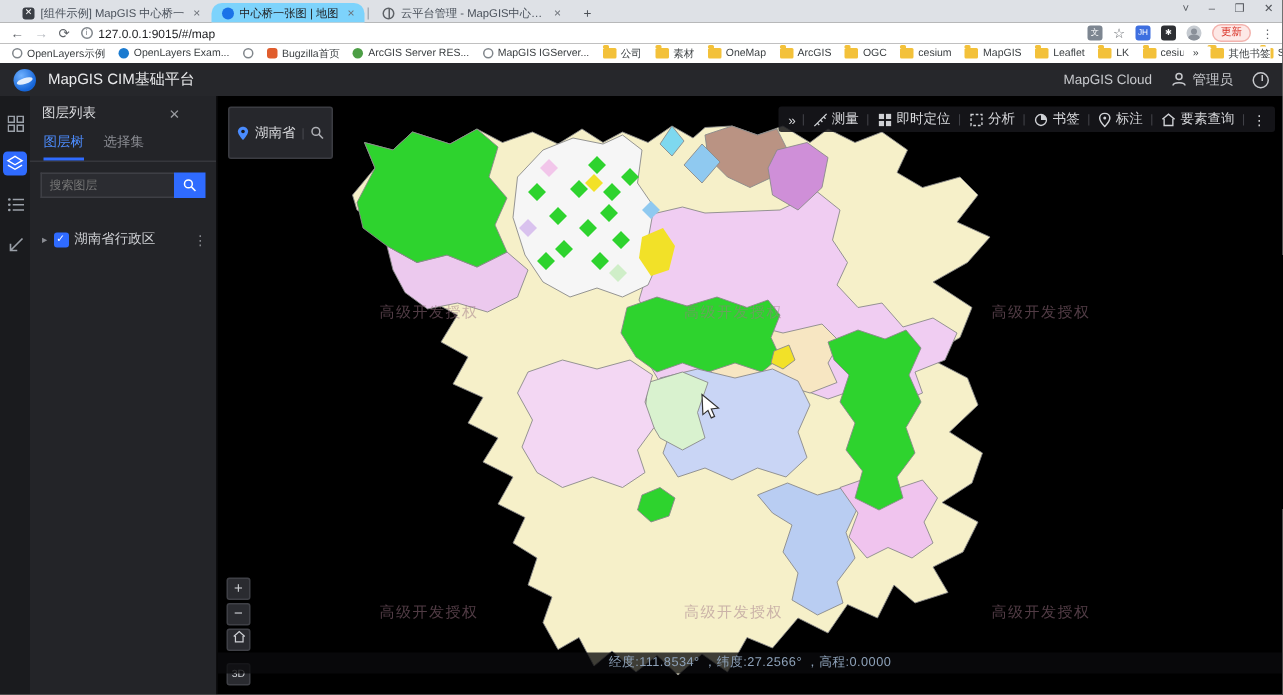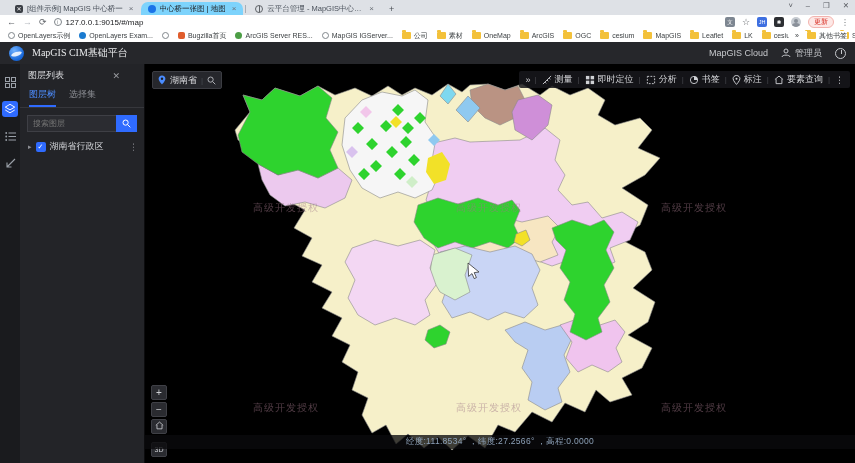--- a/index.html
+++ b/index.html
@@ -45,50 +45,50 @@
   .bmorange { width:7px; height:7px; border-radius:2px; background:#e05d2d; flex:0 0 auto; }
   .bmgreen { width:7px; height:7px; border-radius:50%; background:#4c9e45; flex:0 0 auto; }
   .folder { width:9px; height:7px; background:#f3c13a; border-radius:1px; position:relative; flex:0 0 auto; }
   .folder::before { content:""; position:absolute; top:-2px; left:0; width:4px; height:2px; background:#f3c13a; border-radius:1px 1px 0 0; }
   .bm-right { position:absolute; right:8px; display:flex; align-items:center; gap:8px; background:#fff; padding-left:6px; }
 
   
   .appheader { height:22px; background:#26272b; display:flex; align-items:center; padding:0 9px; gap:8px; }
   .logo { width:15px; height:15px; border-radius:50%; background:radial-gradient(circle at 35% 30%, #6fb1ff, #1565d8 70%); position:relative; }
   .logo::before { content:""; position:absolute; left:2px; top:6px; width:11px; height:4px; border-radius:50%; background:rgba(255,255,255,.85); transform:rotate(-18deg); }
-  .apptitle { color:#e9eaec; font-size:10px;font-family:Liberation Serif, serif; }
+  .apptitle { color:#e9eaec; font-size:10px; }
   .appheader .right { margin-left:auto; display:flex; align-items:center; gap:13px; color:#c7c9cd; font-size:9px; }
   .userbox { display:flex; align-items:center; gap:4px; }
   .power { width:11px; height:11px; border:1px solid #c7c9cd; border-radius:50%; position:relative; }
   .power::before { content:""; position:absolute; left:4.5px; top:1.5px; width:1px; height:4px; background:#c7c9cd; }
 
   .workarea { position:relative; height:399px; display:flex; background:#000; }
 
   .rail { width:20px; background:#1a1b1e; display:flex; flex-direction:column; align-items:center; padding-top:10px; gap:11px; flex:0 0 auto; }
   .railbtn { width:16px; height:16px; display:flex; align-items:center; justify-content:center; border-radius:3px; }
   .railbtn.active { background:#2f6bff; }
 
   .panel { width:125px; background:#232428; display:flex; flex-direction:column; flex:0 0 auto; border-right:1px solid #0c0c0e; }
   .panel-header { display:flex; justify-content:space-between; align-items:center; padding:5px 24px 4px 8px; color:#dcdde0; font-size:9px; }
   .panel-close { color:#9a9ca1; font-size:9px; }
   .panel-tabs { display:flex; gap:13px; padding:2px 9px 0 9px; font-size:9px; color:#8b8d93; border-bottom:1px solid #36373c; }
   .ptab { padding-bottom:4px; }
   .ptab.active { color:#4d8dff; border-bottom:2px solid #2f6bff; }
-  .search-row { display:flex; margin:7px 7px 3px 7px; }
+  .search-row { display:flex; margin:7px 7px 16px 7px; }
   .search-input { flex:1; min-width:0; background:#2b2c31; border:1px solid #3e3f45; border-right:none; height:17px; font-size:8px; color:#b9bbc0; padding:0 5px; outline:none; font-family:"Liberation Sans",sans-serif; }
   .search-btn { width:21px; height:17px; background:#2f6bff; border:none; display:flex; align-items:center; justify-content:center; }
   .tree-item { display:flex; align-items:center; gap:4px; padding:5px 6px 5px 8px; color:#cfd1d5; font-size:9px; }
   .caret { color:#8b8d93; font-size:7px; }
   .checkbox { width:10px; height:10px; background:#2f6bff; border-radius:2px; color:#fff; font-size:7px; line-height:10px; text-align:center; flex:0 0 auto; }
   .tree-more { margin-left:auto; color:#8b8d93; font-size:9px; }
 
   .map { flex:1; position:relative; background:#000; overflow:hidden; }
   .map svg.basemap { position:absolute; left:0; top:0; }
 
-  .chip { position:absolute; left:7px; top:7px; height:18px; background:#26272c; border:1px solid #3b3c42; border-radius:2px; display:flex; align-items:center; gap:4px; padding:0 5px; font-size:9px; color:#dcdde0; }
+  .chip { position:absolute; left:7px; top:7px; height:35px; background:#26272c; border:1px solid #3b3c42; border-radius:2px; display:flex; align-items:center; gap:4px; padding:0 5px; font-size:9px; color:#dcdde0; }
   .chip .vdiv { color:#4a4b51; font-size:8px; }
 
   .maptoolbar { position:absolute; right:5px; top:7px; height:17px; display:flex; align-items:center; gap:5px; padding:0 6px; font-size:9px; color:#d6d7da; background:rgba(24,24,28,0.85); border-radius:2px; }
   .mt-item { display:flex; align-items:center; gap:3px; }
   .mt-sep { color:#45464c; font-size:8px; }
   .mt-expand { font-size:9px; color:#d6d7da; letter-spacing:-1px; }
   .mt-more { color:#d6d7da; font-size:9px; }
 
   .zoomctrl { position:absolute; left:6px; top:321px; display:flex; flex-direction:column; gap:2px; }
   .zbtn { width:16px; height:15px; background:#2a2b30; border:1px solid #3f4046; color:#cfd1d5; font-size:10px; line-height:13px; text-align:center; border-radius:2px; }

